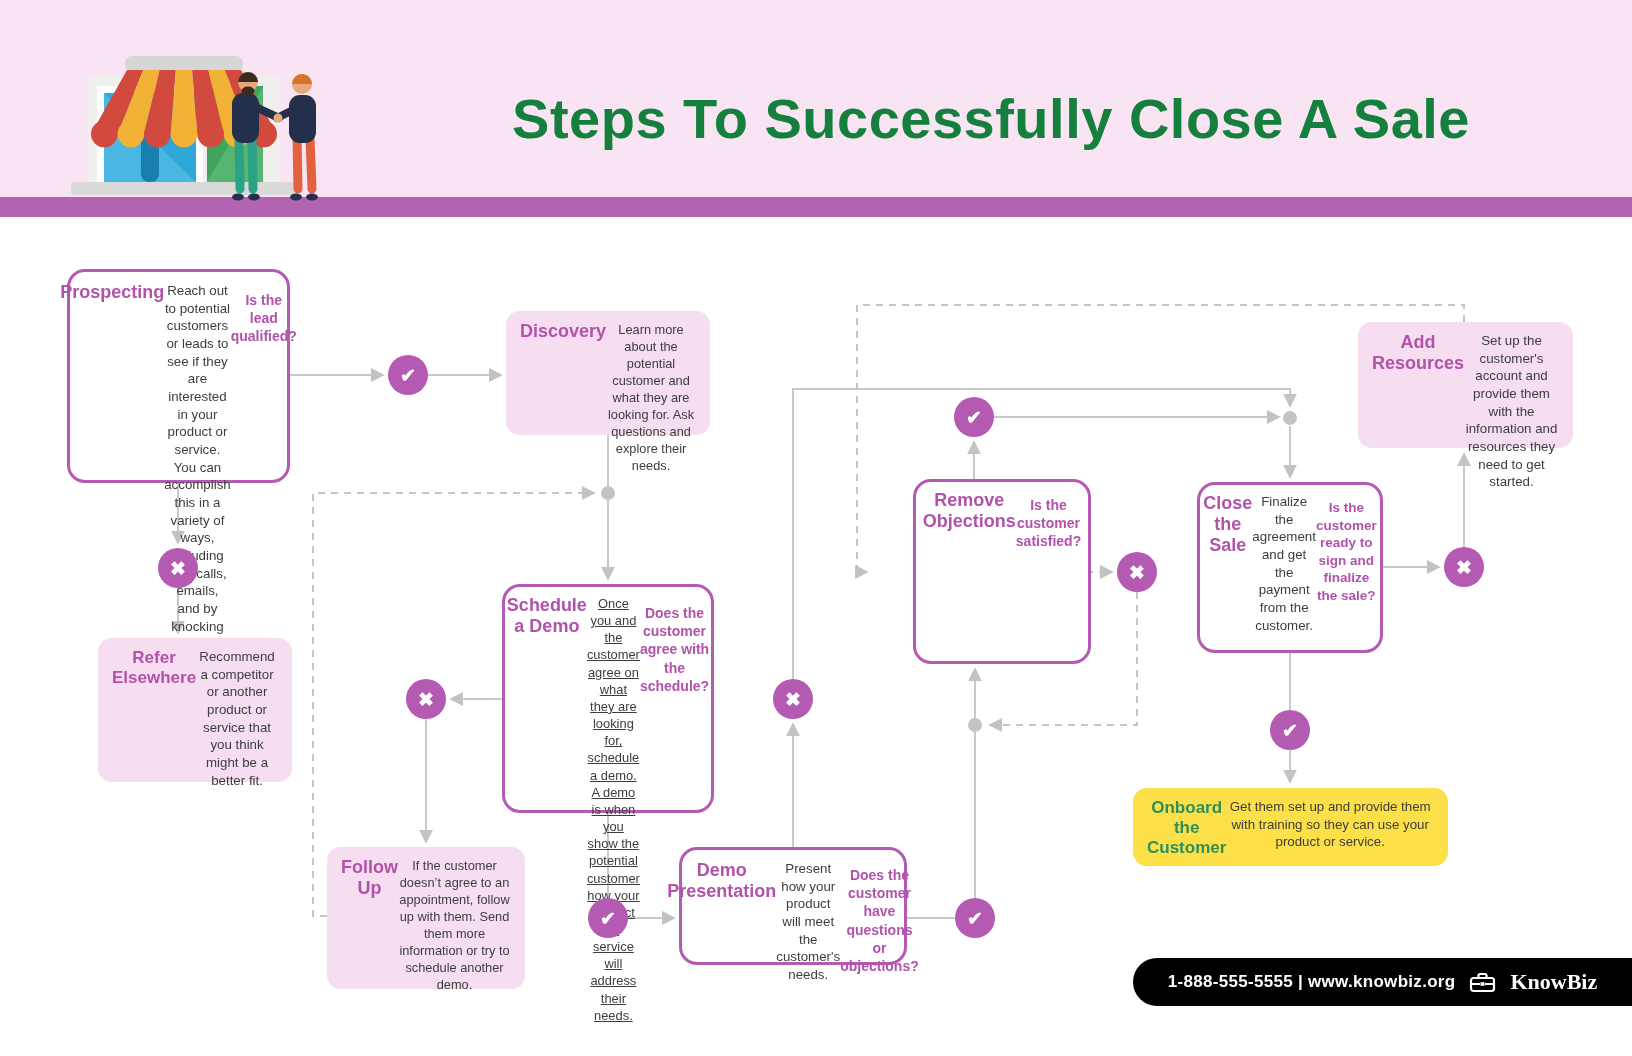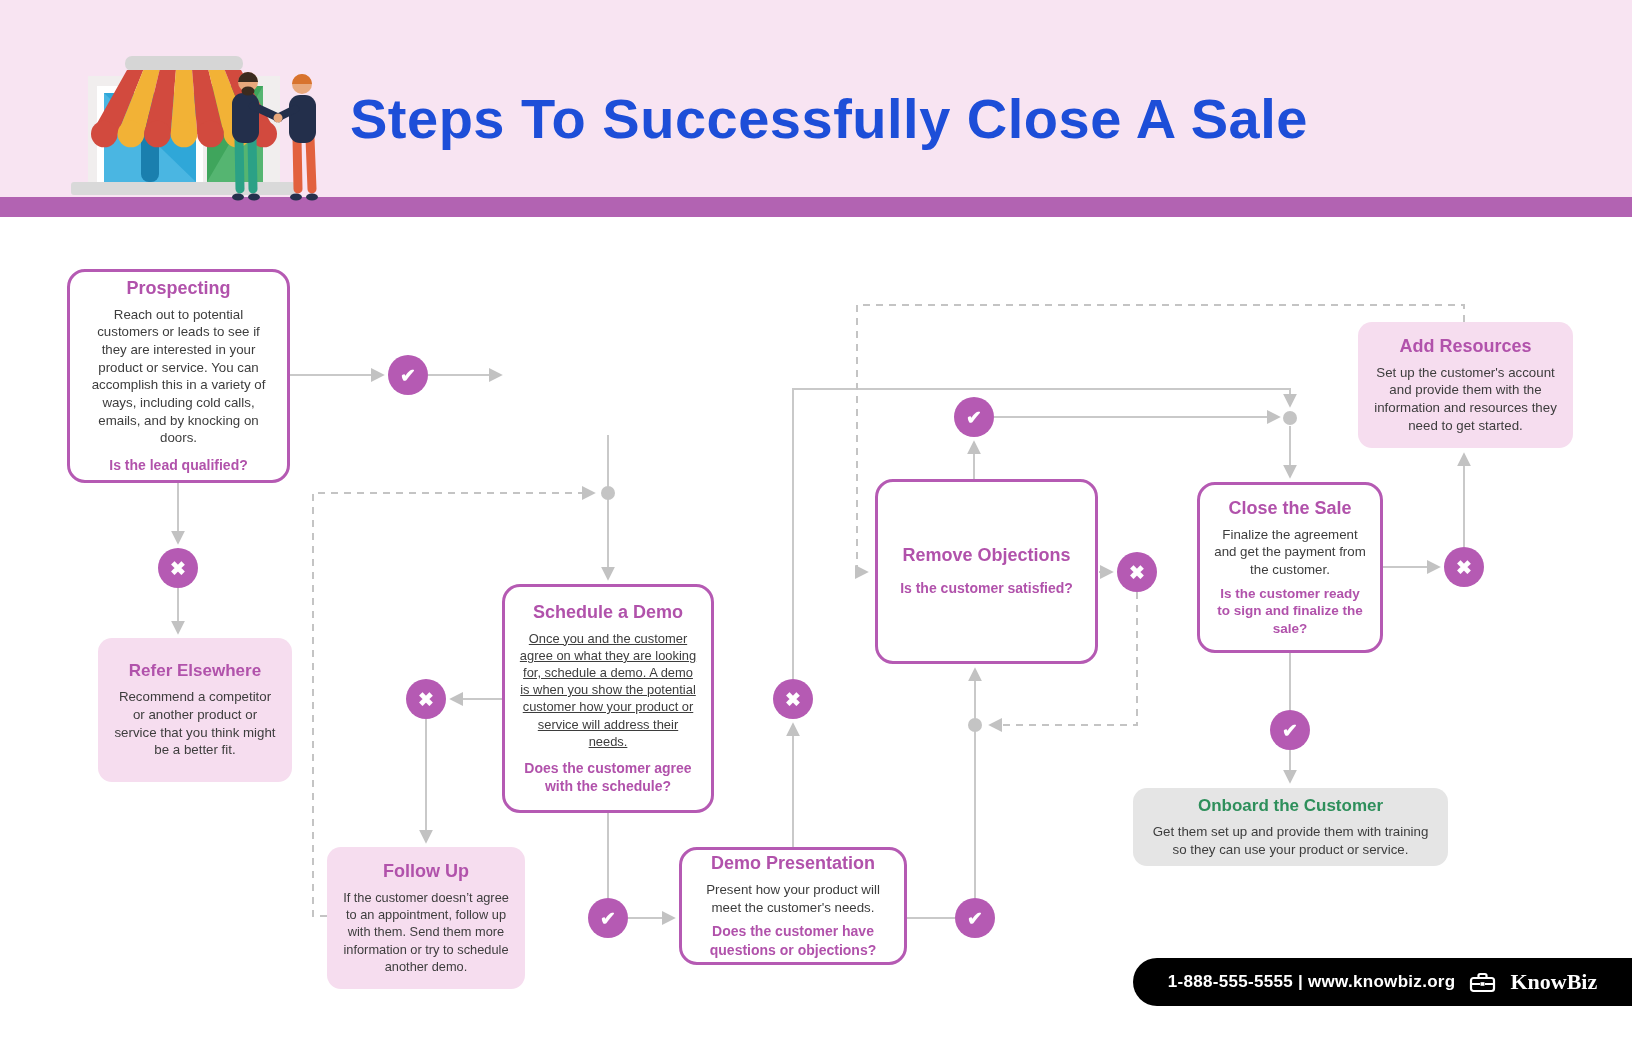--- a/index.html
+++ b/index.html
@@ -1,29 +1,29 @@
 <!DOCTYPE html>
 <html><head>
 <meta charset="utf-8">
 <style>
   html,body{margin:0;padding:0;background:#ffffff;}
   .page{position:relative;width:1632px;height:1056px;background:#ffffff;overflow:hidden;
         font-family:"Liberation Sans",sans-serif;}
   
   .header{position:absolute;left:0;top:0;width:1632px;height:197px;background:#f8e4f2;}
   .header-bar{position:absolute;left:0;top:197px;width:1632px;height:20px;background:#b263b2;}
-  .page-title{position:absolute;left:350px;top:86px;width:1120px;text-align:left;
-              font-size:56px;font-weight:800;letter-spacing:.5px;color:#1d4ed8;}
+  .page-title{position:absolute;left:350px;top:86px;width:1120px;text-align:right;
+              font-size:56px;font-weight:800;letter-spacing:.5px;color:#15803d;}
   .illus{position:absolute;left:55px;top:6px;}
   
-  .node{position:absolute;box-sizing:border-box;border-radius:14px;display:flex;flex-direction:column;
+  .node{position:absolute;box-sizing:border-box;border-radius:14px;display:flex;flex-direction:row;
         justify-content:center;text-align:center;padding:10px 14px;}
   .node.outline{background:#ffffff;border:3px solid #b55ab3;border-radius:18px;}
   .node.pink{background:#f6ddef;}
-  .node.green{background:#e5e5e5;}
+  .node.green{background:#fde047;}
   .node-title{font-weight:800;font-size:18px;color:#b152ab;margin-bottom:7px;}
   .node.green .node-title{color:#2e8f5b;font-size:17px;}
   .node-body{font-size:13.3px;color:#3d3d3d;line-height:1.33;}
   .node-question{font-weight:800;font-size:14px;color:#b152ab;margin-top:9px;line-height:1.3;}
   
   .badge{position:absolute;width:40px;height:40px;border-radius:50%;background:#b55ab3;color:#ffffff;
          display:flex;align-items:center;justify-content:center;font-size:19px;font-weight:bold;
          line-height:1;}
   
   svg.connectors{position:absolute;left:0;top:0;}
@@ -142,20 +142,24 @@
     <circle class="jdot" cx="1290" cy="418" r="7"></circle>
     <circle class="jdot" cx="975" cy="725" r="7"></circle>
   </svg>
 
   <div class="node outline" style="left:67px;top:269px;width:223px;height:214px;">
     <div class="node-title">Prospecting</div>
     <div class="node-body">Reach out to potential customers or leads to see if they are interested in your product or service. You can accomplish this in a variety of ways, including cold calls, emails, and by knocking on doors.</div>
     <div class="node-question">Is the lead qualified?</div>
   </div>
 
+  <div class="node pink" style="left:506px;top:311px;width:204px;height:124px;">
+    <div class="node-title">Discovery</div>
+    <div class="node-body" style="font-size:12.8px;">Learn more about the potential customer and what they are looking for. Ask questions and explore their needs.</div>
+  </div>
 
   <div class="node pink" style="left:98px;top:638px;width:194px;height:144px;">
     <div class="node-title" style="font-size:17px;">Refer Elsewhere</div>
     <div class="node-body">Recommend a competitor or another product or service that you think might be a better fit.</div>
   </div>
 
   <div class="node outline" style="left:502px;top:584px;width:212px;height:229px;padding:8px 12px;">
     <div class="node-title">Schedule a Demo</div>
     <div class="node-body" style="font-size:12.9px;text-decoration:underline;">Once you and the customer agree on what they are looking for, schedule a demo. A demo is when you show the potential customer how your product or service will address their needs.</div>
     <div class="node-question">Does the customer agree with the schedule?</div>
@@ -165,21 +169,21 @@
     <div class="node-title">Demo Presentation</div>
     <div class="node-body">Present how your product will meet the customer's needs.</div>
     <div class="node-question" style="margin-top:6px;">Does the customer have questions or objections?</div>
   </div>
 
   <div class="node pink" style="left:327px;top:847px;width:198px;height:142px;">
     <div class="node-title">Follow Up</div>
     <div class="node-body" style="font-size:12.8px;">If the customer doesn’t agree to an appointment, follow up with them. Send them more information or try to schedule another demo.</div>
   </div>
 
-  <div class="node outline" style="left:875px;top:479px;width:223px;height:185px;padding:8px 12px;">
+  <div class="node outline" style="left:913px;top:479px;width:178px;height:185px;padding:8px 12px;">
     <div class="node-title">Remove Objections</div>
     <div class="node-question" style="margin-top:6px;">Is the customer satisfied?</div>
   </div>
 
   <div class="node outline" style="left:1197px;top:482px;width:186px;height:171px;padding:8px 12px;">
     <div class="node-title">Close the Sale</div>
     <div class="node-body">Finalize the agreement and get the payment from the customer.</div>
     <div class="node-question" style="margin-top:6px;font-size:13.5px;text-align:center;">Is the customer ready to sign and finalize the sale?</div>
   </div>
 

